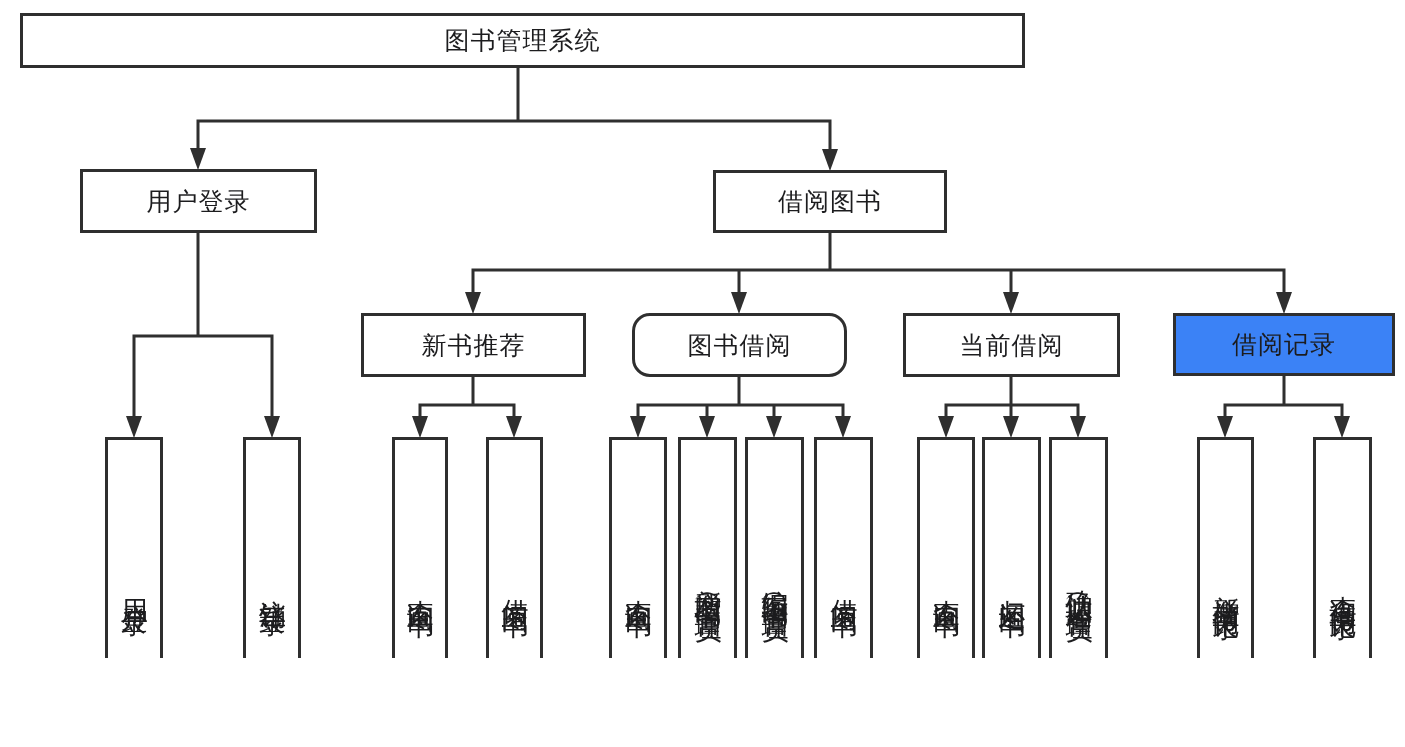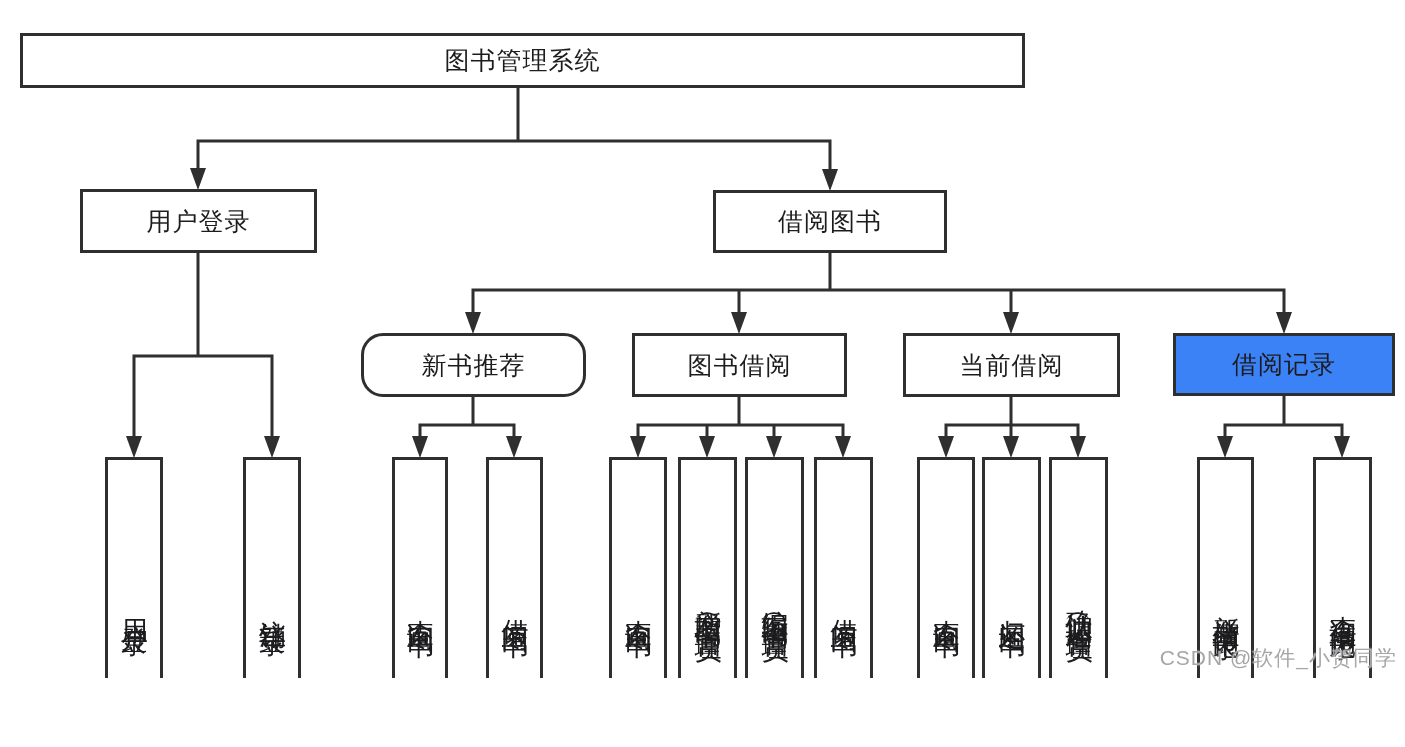--- a/index.html
+++ b/index.html
@@ -50,21 +50,21 @@
     bottom: 6px;
     font-size: 21px;
     letter-spacing: 1px;
     z-index: 5;
     text-shadow: 0 0 2px #ffffff;
   }
 </style>
 </head>
 <body>
 
-<div id="canvas" style="width: 1405px; height: 658px; background: rgb(255, 255, 255); margin-top: 20px;">
+<div id="canvas" style="width: 1405px; height: 658px; background: rgb(255, 255, 255);">
   <svg id="connector-layer" width="1405" height="747" viewBox="0 0 1405 747">
       <g>
         <path d="M518 67 L518 121 M198 121 L830 121 M198 121 L198 152 M830 121 L830 153" stroke="#2f2f2f" stroke-width="3" fill="none" stroke-linecap="square"></path>
         <polygon points="198,170 190,148 206,148" fill="#2f2f2f"></polygon>
         <polygon points="830,171 822,149 838,149" fill="#2f2f2f"></polygon>
       </g>
       <g>
         <path d="M198 232 L198 336 M134 336 L272 336 M134 336 L134 420 M272 336 L272 420" stroke="#2f2f2f" stroke-width="3" fill="none" stroke-linecap="square"></path>
         <polygon points="134,438 126,416 142,416" fill="#2f2f2f"></polygon>
         <polygon points="272,438 264,416 280,416" fill="#2f2f2f"></polygon>
@@ -97,32 +97,31 @@
       <g>
         <path d="M1284 376 L1284 405 M1225 405 L1342 405 M1225 405 L1225 420 M1342 405 L1342 420" stroke="#2f2f2f" stroke-width="3" fill="none" stroke-linecap="square"></path>
         <polygon points="1225,438 1217,416 1233,416" fill="#2f2f2f"></polygon>
         <polygon points="1342,438 1334,416 1350,416" fill="#2f2f2f"></polygon>
       </g>
     </svg>
   <div id="node-layer">
       <div class="node h" style="left: 20px; top: 13px; width: 1005px; height: 55px; border-color: rgb(47, 47, 47); background: rgb(255, 255, 255); color: rgb(28, 28, 30);">图书管理系统</div>
       <div class="node h" style="left: 80px; top: 169px; width: 237px; height: 64px; border-color: rgb(47, 47, 47); background: rgb(255, 255, 255); color: rgb(28, 28, 30);">用户登录</div>
       <div class="node h" style="left: 713px; top: 170px; width: 234px; height: 63px; border-color: rgb(47, 47, 47); background: rgb(255, 255, 255); color: rgb(28, 28, 30);">借阅图书</div>
-      <div class="node h" style="left: 361px; top: 313px; width: 225px; height: 64px; border-color: rgb(47, 47, 47); background: rgb(255, 255, 255); color: rgb(28, 28, 30); border-radius: 22px;">新书推荐</div>
-      <div class="node h" style="left: 632px; top: 313px; width: 215px; height: 64px; border-color: rgb(47, 47, 47); background: rgb(255, 255, 255); color: rgb(28, 28, 30);">图书借阅</div>
+      <div class="node h" style="left: 361px; top: 313px; width: 225px; height: 64px; border-color: rgb(47, 47, 47); background: rgb(255, 255, 255); color: rgb(28, 28, 30);">新书推荐</div>
+      <div class="node h" style="left: 632px; top: 313px; width: 215px; height: 64px; border-color: rgb(47, 47, 47); background: rgb(255, 255, 255); color: rgb(28, 28, 30); border-radius: 18px;">图书借阅</div>
       <div class="node h" style="left: 903px; top: 313px; width: 217px; height: 64px; border-color: rgb(47, 47, 47); background: rgb(255, 255, 255); color: rgb(28, 28, 30);">当前借阅</div>
       <div class="node h" style="left: 1173px; top: 313px; width: 222px; height: 63px; border-color: rgb(47, 47, 47); background: #3b82f6; color: rgb(28, 28, 30);">借阅记录</div>
       <div class="node v" style="left: 105px; top: 437px; width: 58px; height: 297px; border-color: rgb(47, 47, 47); background: rgb(255, 255, 255); color: rgb(28, 28, 30);">用户登录</div>
       <div class="node v" style="left: 243px; top: 437px; width: 58px; height: 297px; border-color: rgb(47, 47, 47); background: rgb(255, 255, 255); color: rgb(28, 28, 30);">注销登录</div>
       <div class="node v" style="left: 392px; top: 437px; width: 56px; height: 297px; border-color: rgb(47, 47, 47); background: rgb(255, 255, 255); color: rgb(28, 28, 30);">查询图书</div>
       <div class="node v" style="left: 486px; top: 437px; width: 57px; height: 297px; border-color: rgb(47, 47, 47); background: rgb(255, 255, 255); color: rgb(28, 28, 30);">借阅图书</div>
       <div class="node v" style="left: 609px; top: 437px; width: 58px; height: 297px; border-color: rgb(47, 47, 47); background: rgb(255, 255, 255); color: rgb(28, 28, 30);">查询图书</div>
       <div class="node v" style="left: 678px; top: 437px; width: 59px; height: 297px; border-color: rgb(47, 47, 47); background: rgb(255, 255, 255); color: rgb(28, 28, 30);">新增图书（管理员）</div>
       <div class="node v" style="left: 745px; top: 437px; width: 59px; height: 297px; border-color: rgb(47, 47, 47); background: rgb(255, 255, 255); color: rgb(28, 28, 30);">编辑图书（管理员）</div>
       <div class="node v" style="left: 814px; top: 437px; width: 59px; height: 297px; border-color: rgb(47, 47, 47); background: rgb(255, 255, 255); color: rgb(28, 28, 30);">借阅图书</div>
       <div class="node v" style="left: 917px; top: 437px; width: 58px; height: 297px; border-color: rgb(47, 47, 47); background: rgb(255, 255, 255); color: rgb(28, 28, 30);">查询图书</div>
       <div class="node v" style="left: 982px; top: 437px; width: 59px; height: 297px; border-color: rgb(47, 47, 47); background: rgb(255, 255, 255); color: rgb(28, 28, 30);">归还图书</div>
       <div class="node v" style="left: 1049px; top: 437px; width: 59px; height: 297px; border-color: rgb(47, 47, 47); background: rgb(255, 255, 255); color: rgb(28, 28, 30);">确认归还（管理员）</div>
       <div class="node v" style="left: 1197px; top: 437px; width: 57px; height: 297px; border-color: rgb(47, 47, 47); background: rgb(255, 255, 255); color: rgb(28, 28, 30);">新增借阅记录</div>
       <div class="node v" style="left: 1313px; top: 437px; width: 59px; height: 297px; border-color: rgb(47, 47, 47); background: rgb(255, 255, 255); color: rgb(28, 28, 30);">查询借阅记录</div>
     </div>
-  <div id="watermark" style="color: rgb(166, 166, 166);">CSDN @软件_小贺同学</div>
 </div>
 
 </body></html>

